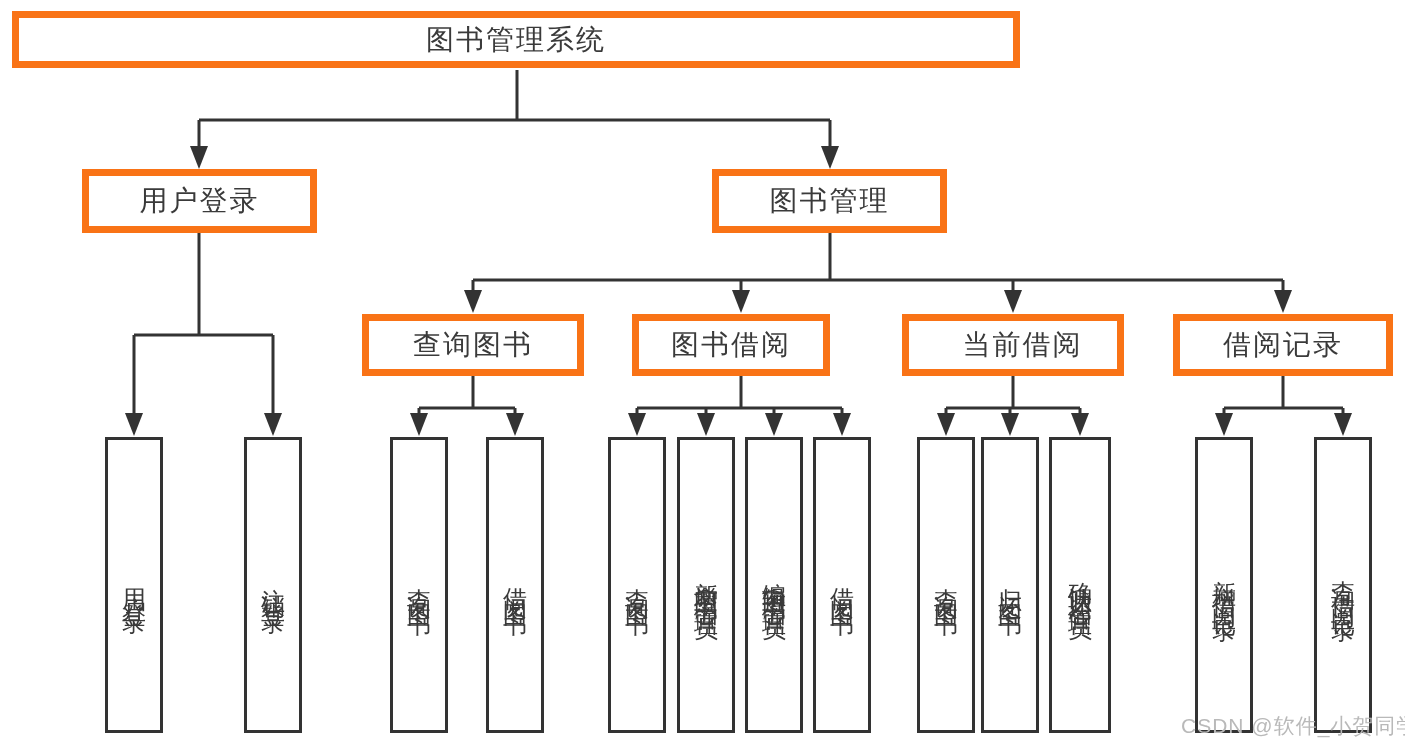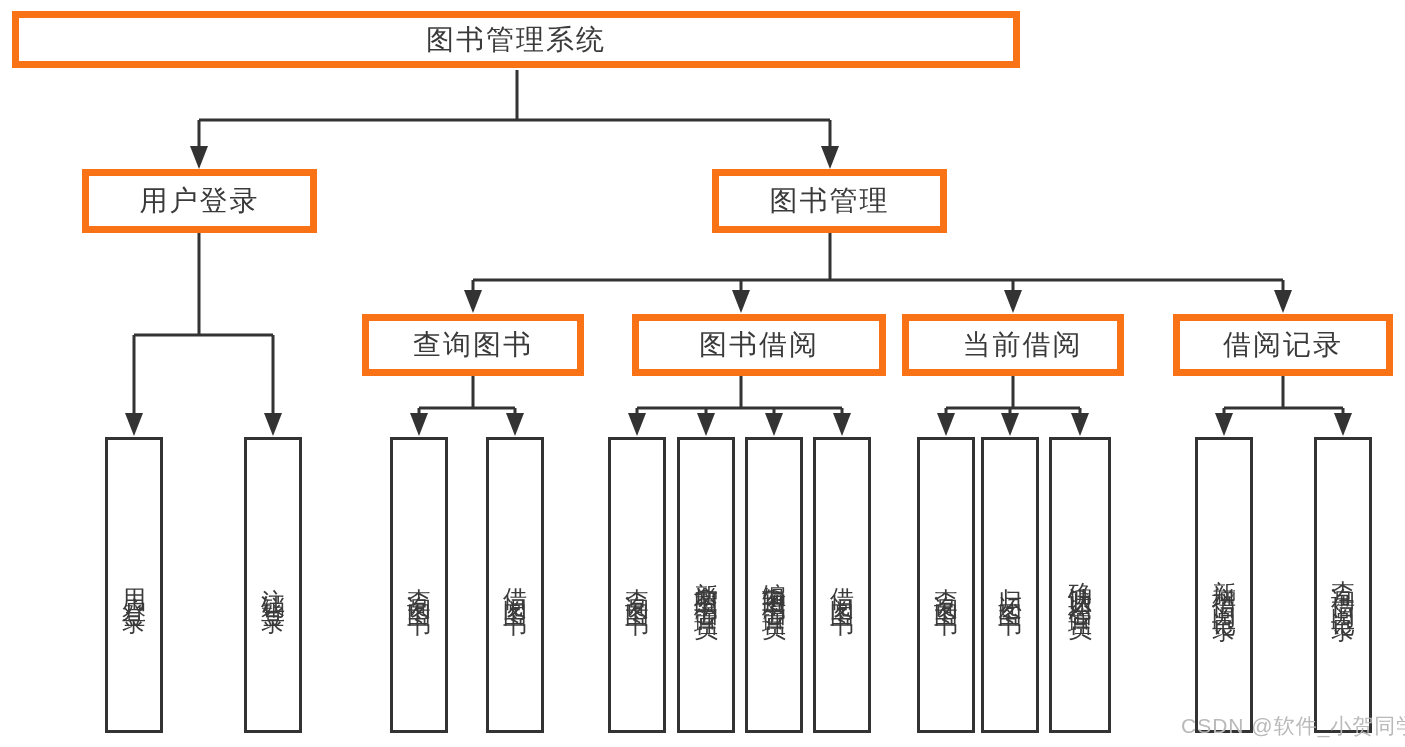--- a/index.html
+++ b/index.html
@@ -116,21 +116,21 @@
   <div class="hbox" style="left:82px; top:169px; width:235px; height:64px;">
     <span>用户登录</span>
   </div>
   <div class="hbox" style="left:712px; top:169px; width:235px; height:64px;">
     <span>图书管理</span>
   </div>
 
   <div class="hbox" style="left:362px; top:314px; width:222px; height:62px;">
     <span>查询图书</span>
   </div>
-  <div class="hbox" style="left:632px; top:314px; width:254px; height:62px;">
+  <div class="hbox" style="left:632px; top:314px; width:198px; height:62px;">
     <span>图书借阅</span>
   </div>
   <div class="hbox" style="left:902px; top:314px; width:222px; height:62px;padding-left:19px;">
     <span>当前借阅</span>
   </div>
   <div class="hbox" style="left:1173px; top:314px; width:220px; height:62px;">
     <span>借阅记录</span>
   </div>
 
   <div class="vbox" style="left:105px;">

